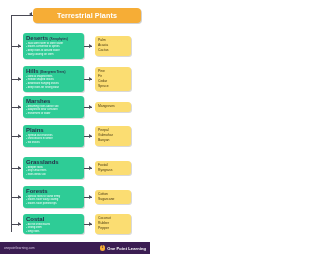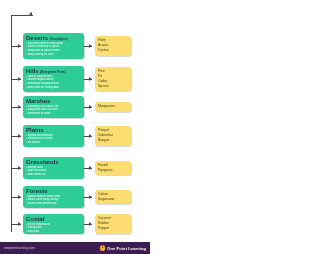--- a/index.html
+++ b/index.html
@@ -223,20 +223,23 @@
     font-weight: bold;
     color: #ffffff;
     letter-spacing: 0.1px;
   }
 </style>
 </head>
 <body>
 
 <div id="page">
 
+  <div class="title-box">
+    <span class="title-text">Terrestrial Plants</span>
+  </div>
   <div class="arrow-head left-of-title"></div>
   <div class="spine-stub"></div>
   <div class="spine"></div>
 
   <div id="rows-root">
       <div class="branch" style="top: 46px;"></div>
       <div class="branch-arrow" style="top: 43.6px;"></div>
       <div class="hab-box" style="top: 33px; height: 26px;">
         <div class="hab-head">
           <span class="hab-name">Deserts</span>

